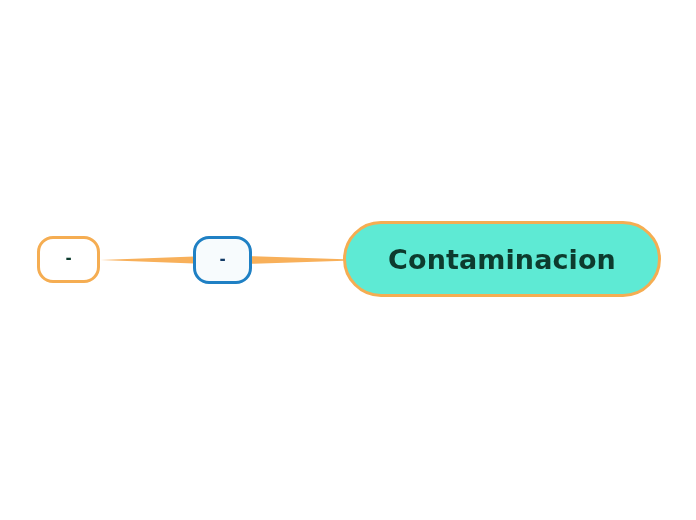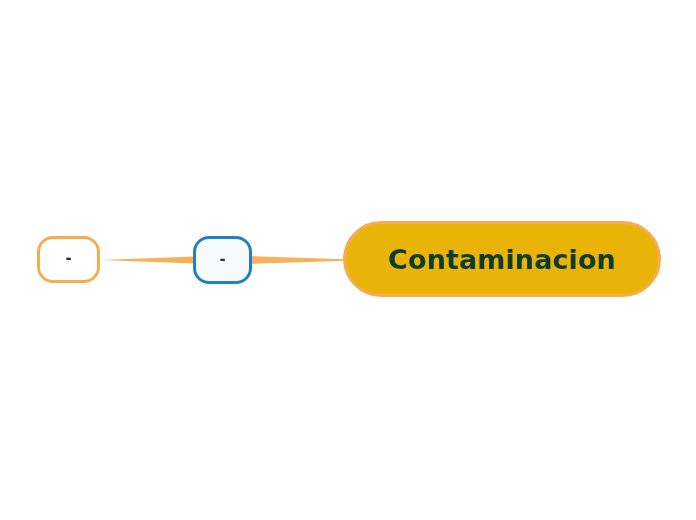--- a/index.html
+++ b/index.html
@@ -53,21 +53,21 @@
     border-radius: 16px;
     background: #f7fbfd;
   }
   #node-root {
     left: 343px;
     top: 221px;
     width: 318px;
     height: 76px;
     border: 3px solid #f5ad52;
     border-radius: 38px;
-    background: #eab308;
+    background: #5eead4;
   }
   .node-label {
     display: block;
     text-align: center;
     line-height: 1;
     white-space: nowrap;
   }
   .dash-green {
     color: #0d3b2e;
     font-size: 15px;

